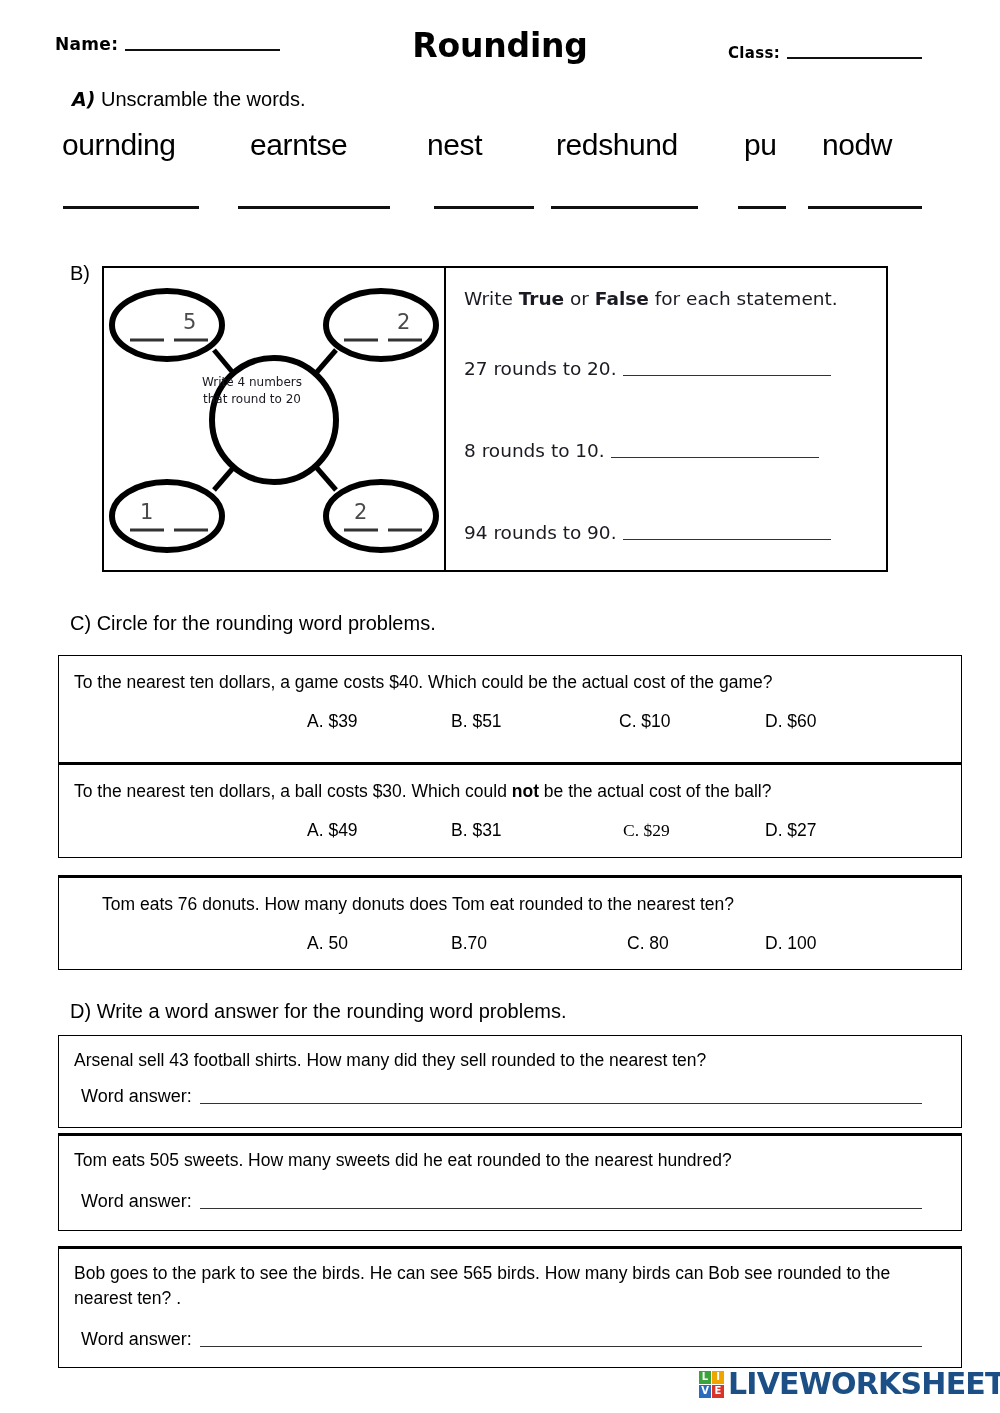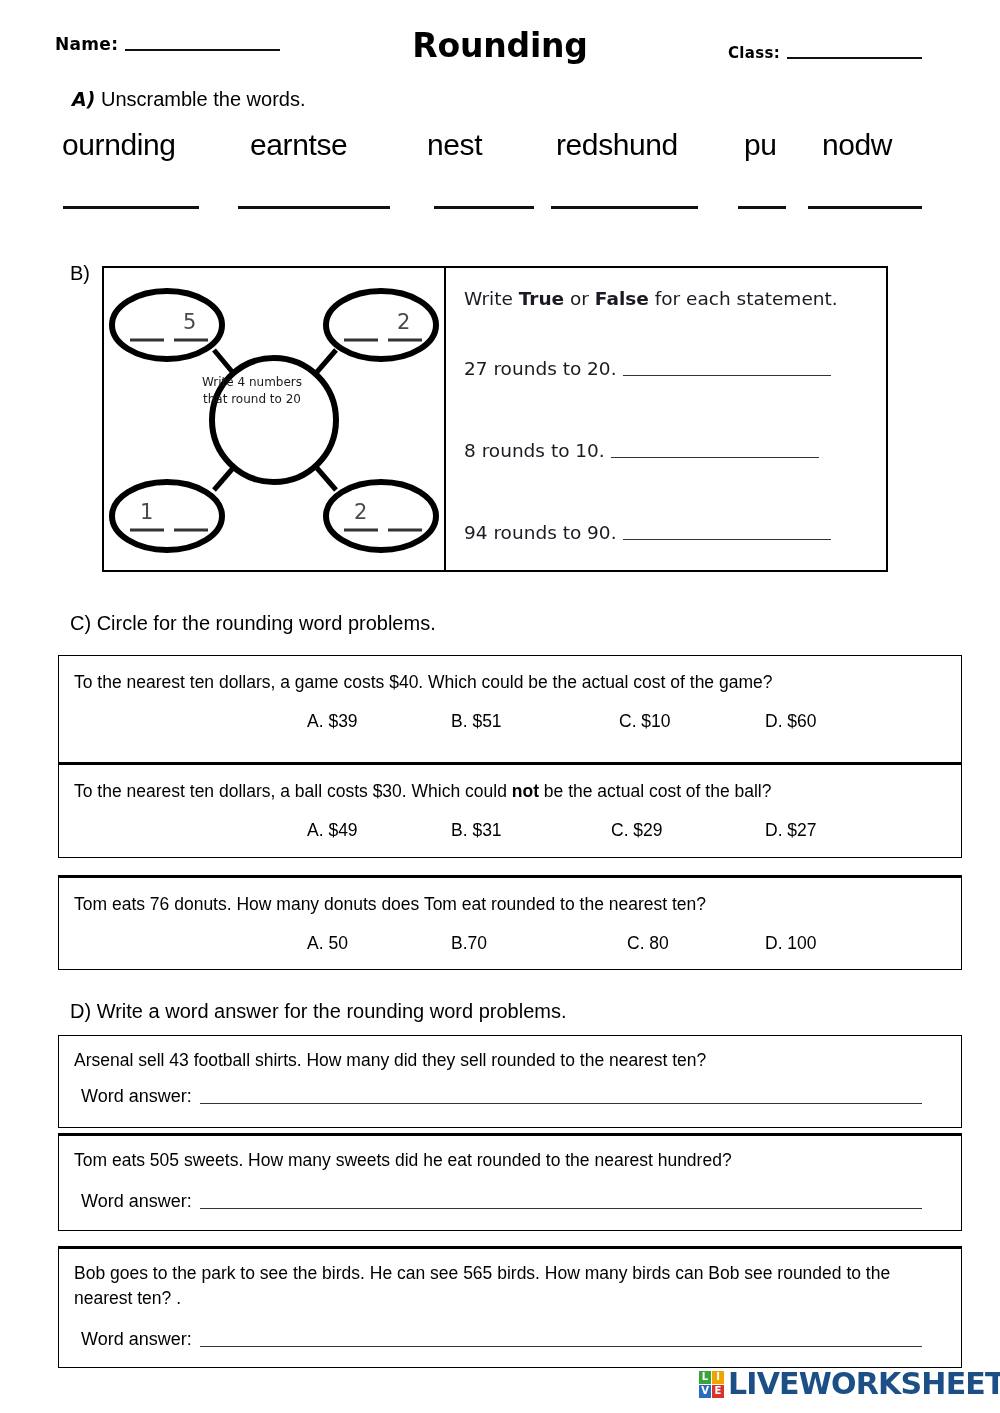--- a/index.html
+++ b/index.html
@@ -386,26 +386,26 @@
           <span class="opt" style="left: 392px;">B. $51</span>
           <span class="opt" style="left: 560px;">C. $10</span>
           <span class="opt" style="left: 706px;">D. $60</span>
         </div>
       </div>
       <div class="qbox thick" style="top: 762px; height: 96px;">
         <div class="qtext" style="top: 14px;"><span>To the nearest ten dollars, a ball costs $30. Which could </span><b>not</b><span> be the actual cost of the ball?</span></div>
         <div class="opts" style="top: 55px;">
           <span class="opt" style="left: 248px;">A. $49</span>
           <span class="opt" style="left: 392px;">B. $31</span>
-          <span class="opt" style="left: 552px;">C. $29</span>
+          <span class="opt" style="left: 564px; font-family: Liberation Serif, serif;">C. $29</span>
           <span class="opt" style="left: 706px;">D. $27</span>
         </div>
       </div>
       <div class="qbox thick" style="top: 875px; height: 95px;">
-        <div class="qtext" style="top: 14px;"><span>Tom eats 76 donuts. How many donuts does Tom eat rounded to the nearest ten?</span></div>
+        <div class="qtext" style="top: 14px; margin-left: 28px;"><span>Tom eats 76 donuts. How many donuts does Tom eat rounded to the nearest ten?</span></div>
         <div class="opts" style="top: 55px;">
           <span class="opt" style="left: 248px;">A. 50</span>
           <span class="opt" style="left: 392px;">B.70</span>
           <span class="opt" style="left: 560px; margin-left: 8px;">C. 80</span>
           <span class="opt" style="left: 706px;">D. 100</span>
         </div>
       </div>
     </div>
 
   <div class="sec-head" style="top:1000px;">D) Write a word answer for the rounding word problems.</div>

